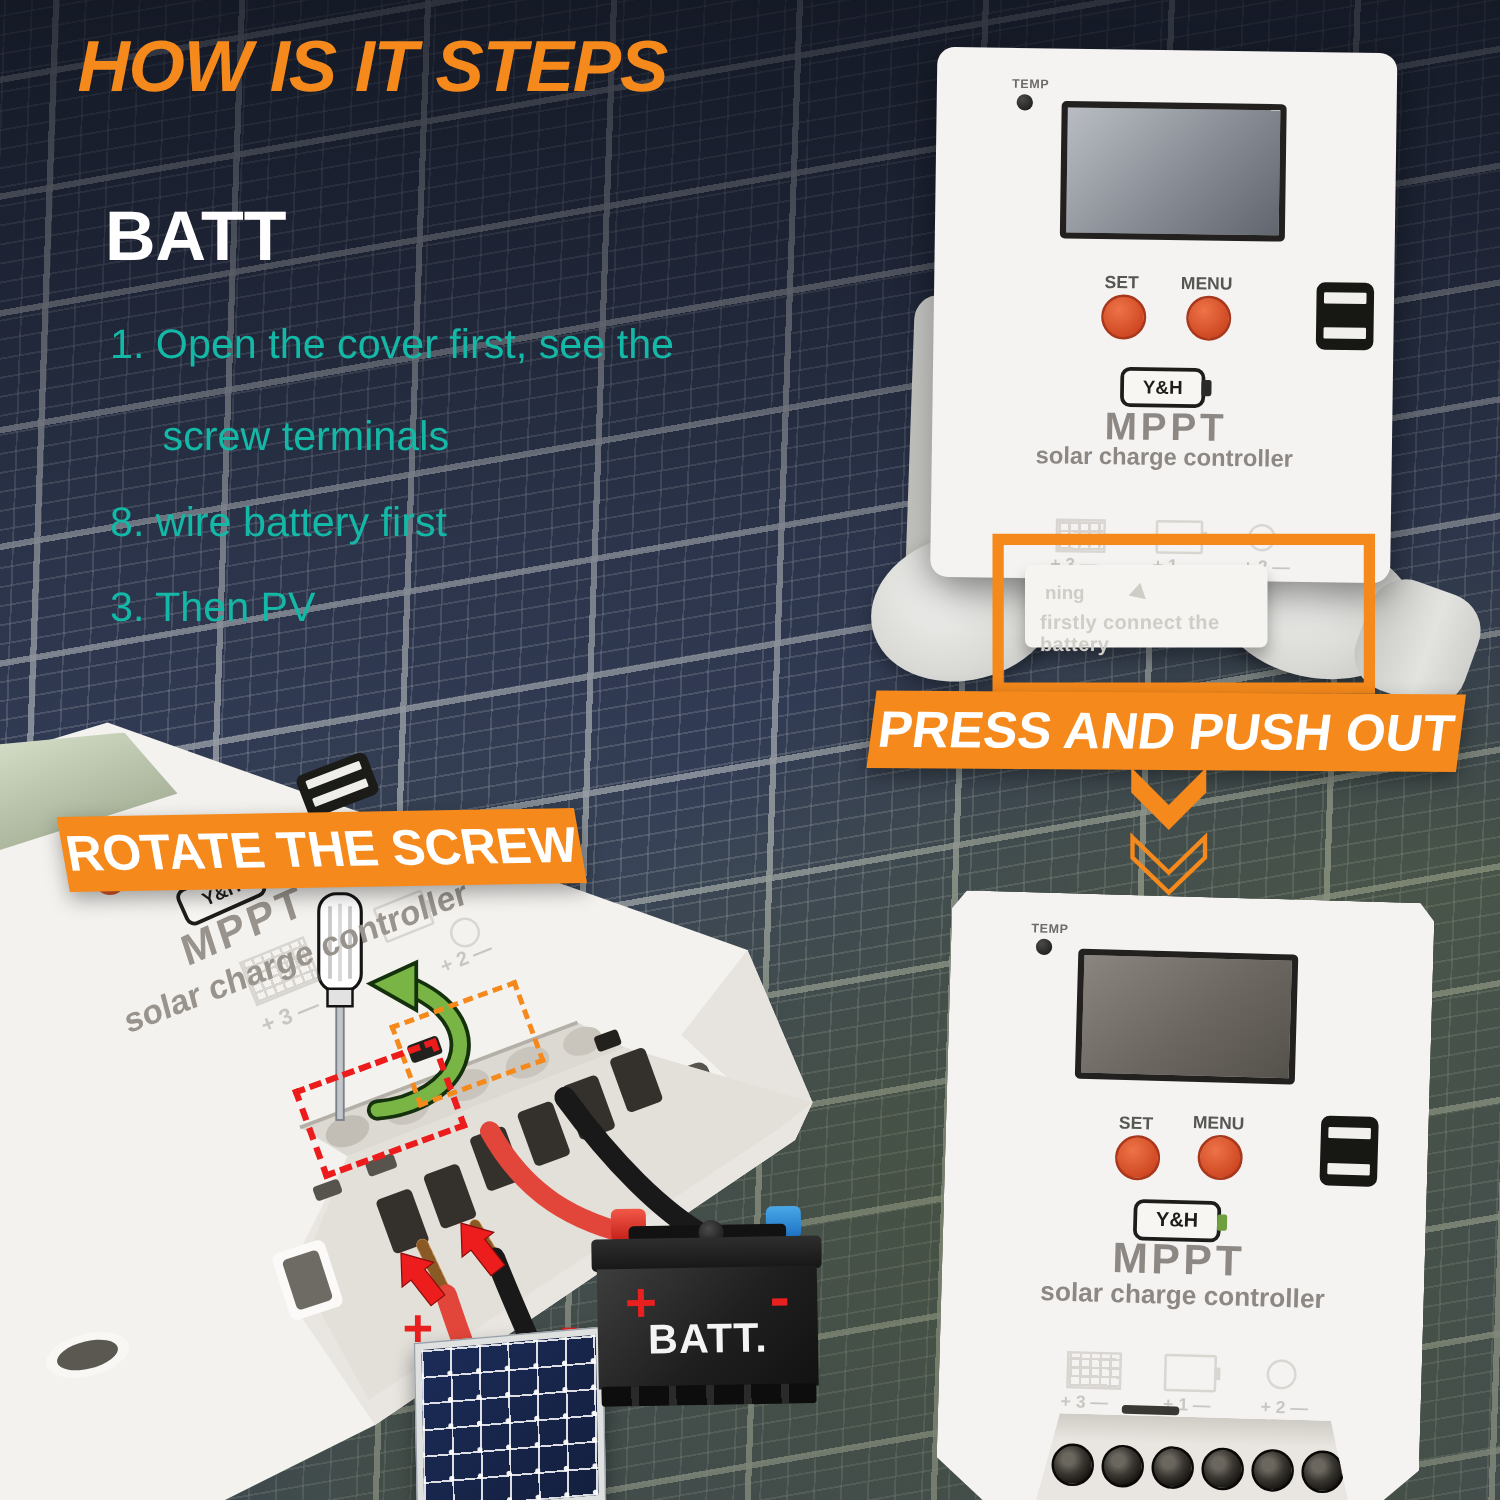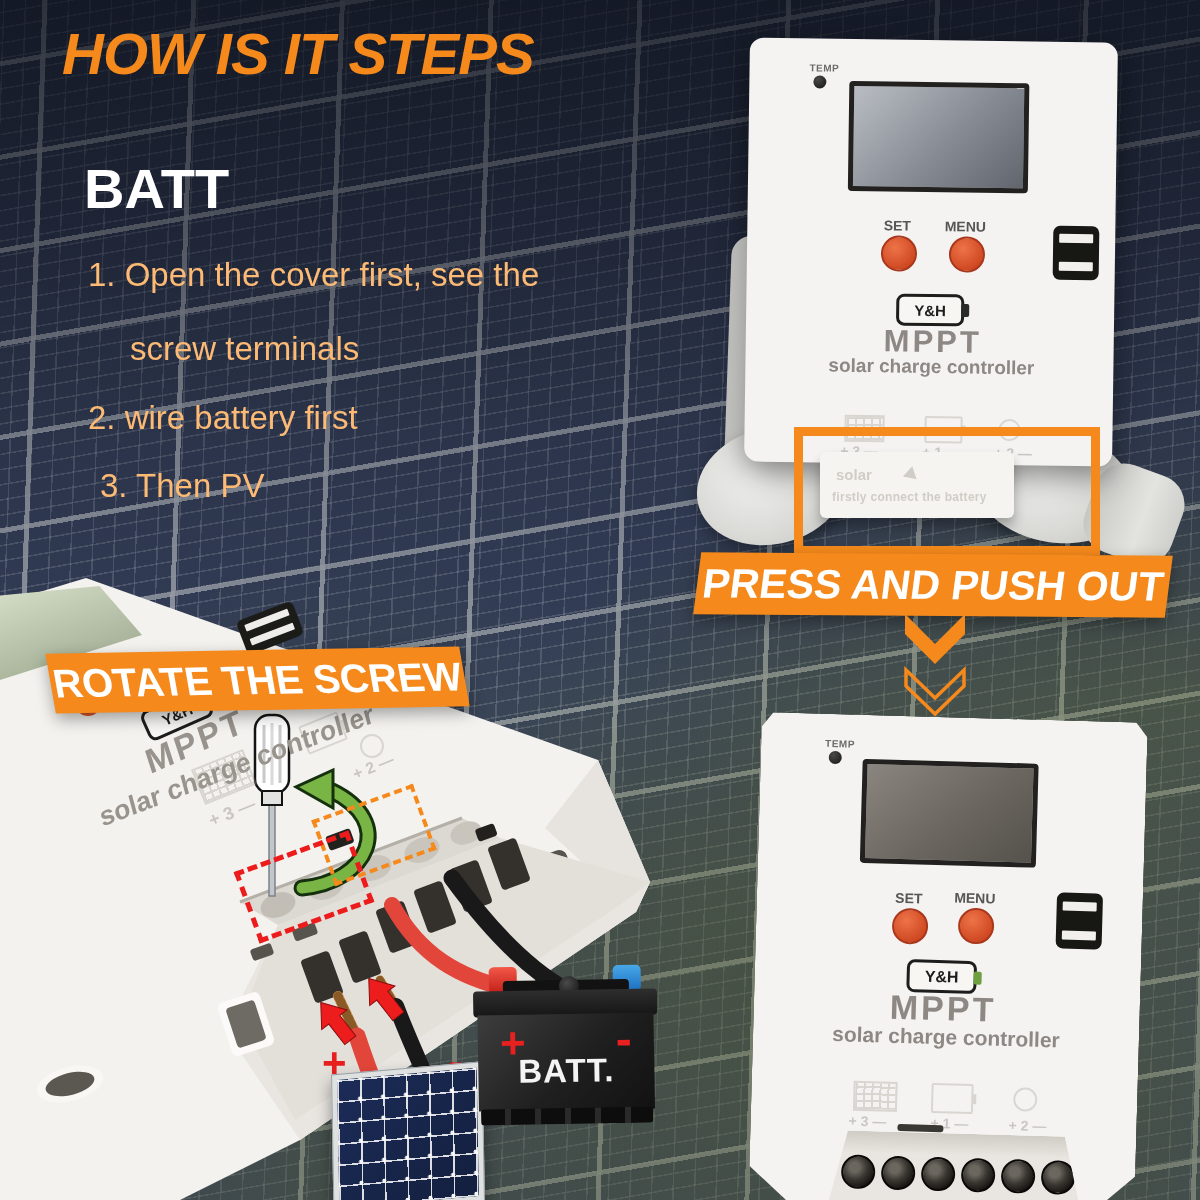--- a/index.html
+++ b/index.html
@@ -19,22 +19,22 @@
       radial-gradient(ellipse at 30% 99%, rgba(106,118,48,.40), transparent 38%),
       radial-gradient(ellipse at 99% 58%, rgba(106,118,48,.30), transparent 30%),
       radial-gradient(ellipse at 60% 75%, rgba(96,108,44,.22), transparent 28%);}
   .bg-shade{position:absolute;inset:0;background:
       linear-gradient(180deg, rgba(13,16,26,.78) 0%, rgba(13,16,26,.58) 16%,
       rgba(18,22,34,.30) 36%, rgba(18,22,34,.10) 58%, rgba(18,22,34,.20) 100%);}
   
   .title{position:absolute;left:62px;top:20px;font-size:58px;font-weight:800;
     font-style:italic;letter-spacing:-1px;color:var(--orange);white-space:nowrap;}
   .steps-heading{position:absolute;left:84px;top:156px;font-size:56px;font-weight:800;color:#fff;}
-  .step-line{position:absolute;color:#fdba74;font-size:33px;font-weight:400;white-space:nowrap;}
-  .s1{left:88px;top:256px;} .s2{left:130px;top:330px;} .s3{left:88px;top:399px;} .s4{left:100px;top:467px;}
+  .step-line{position:absolute;color:#14b8a6;font-size:33px;font-weight:400;white-space:nowrap;}
+  .s1{left:88px;top:256px;} .s2{left:130px;top:330px;} .s3{left:88px;top:399px;} .s4{left:88px;top:467px;}
   
   .device{position:absolute;background:#f4f3f1;box-shadow:0 10px 30px rgba(0,0,0,.45);}
   .temp-label{position:absolute;font-size:10px;font-weight:700;color:#6b6b68;letter-spacing:.5px;}
   .temp-dot{position:absolute;width:13px;height:13px;border-radius:50%;
     background:radial-gradient(circle at 35% 30%,#4a4a48,#141412);}
   .lcd{position:absolute;border:5px solid #22211f;border-radius:4px;}
   .btn-label{position:absolute;font-size:14px;font-weight:700;color:#565653;width:60px;text-align:center;}
   .rbtn{position:absolute;width:32px;height:32px;border-radius:50%;border:2px solid #a8371c;
     background:radial-gradient(circle at 38% 32%,#ee7347,#d04a24 70%,#b53a1a);}
   .usb{position:absolute;background:#171713;border-radius:7px;}
@@ -114,21 +114,21 @@
 <div id="stage">
 
   <div class="bg-panels"></div>
   <div class="bg-ground"></div>
   <div class="bg-shade"></div>
 
   <div class="title">HOW IS IT STEPS</div>
   <div class="steps-heading">BATT</div>
   <div class="step-line s1">1. Open the cover first, see the</div>
   <div class="step-line s2">screw terminals</div>
-  <div class="step-line s3">2. wire battery first</div>
+  <div class="step-line s3">8. wire battery first</div>
   <div class="step-line s4">3. Then PV</div>
 
   <svg class="scene-svg" style="left:0;top:560px;" width="700" height="640" viewBox="0 0 700 640">
 
     <path d="M0 44 L86 18 L598 200 L650 322 L636 352 L300 580 L180 640 L0 640 Z" fill="#f3f2ef"></path>
 
     <path d="M598 200 L650 322 L636 352 L545 268 Z" fill="#e7e4df"></path>
     <g transform="rotate(-20 556 330)">
       <rect x="531" y="293" width="47" height="74" rx="8" fill="#57534d"></rect>
       <rect x="537" y="322" width="35" height="40" rx="6" fill="#9b968e"></rect>
@@ -277,24 +277,24 @@
     <div class="faint bat-icon" style="left:180px;top:376px;width:34px;height:23px;">
         <span class="cap"></span>
       </div>
     <div class="faint lamp-icon" style="left:254px;top:378px;width:18px;height:18px;"></div>
     <div class="mark" style="left:96px;top:404px;">+ 3 —</div>
     <div class="mark" style="left:178px;top:404px;">+ 1 —</div>
     <div class="mark" style="left:250px;top:404px;">+ 2 —</div>
   </div>
 
   <div class="cover-strip">
-    <div class="emboss" style="left:16px;top:14px;font-size:15px;">solar</div>
+    <div class="emboss" style="left:16px;top:14px;font-size:15px;">ning</div>
     <div style="position:absolute;left:84px;top:14px;width:0;height:0;border-left:7px solid transparent;
                 border-right:7px solid transparent;border-bottom:12px solid #d0cdc6;transform:rotate(12deg);"></div>
-    <div class="emboss" style="left:12px;top:38px;font-size:12px;letter-spacing:.3px;">firstly connect the battery</div>
+    <div class="emboss" style="left:12px;top:38px;font-size:16px;letter-spacing:.3px;">firstly connect the battery</div>
   </div>
   <div class="hl-rect" style="left:794px;top:427px;width:288px;height:110px;"></div>
 
   <div class="banner" style="left:697px;top:554px;width:472px;height:62px;font-size:41px;transform:skewX(-7deg) rotate(0.4deg);">
     <span>PRESS AND PUSH OUT</span>
   </div>
   <svg class="chev-svg" style="left:900px;top:612px;" width="70" height="108" viewBox="0 0 70 108">
     <path d="M5 2 L35 32 L65 2 L65 22 L35 52 L5 22 Z" fill="#F5891B"></path>
     <path d="M6 58 L35 86 L64 58 L64 74 L35 102 L6 74 Z" fill="none" stroke="#F5891B" stroke-width="3.5"></path>
   </svg>

